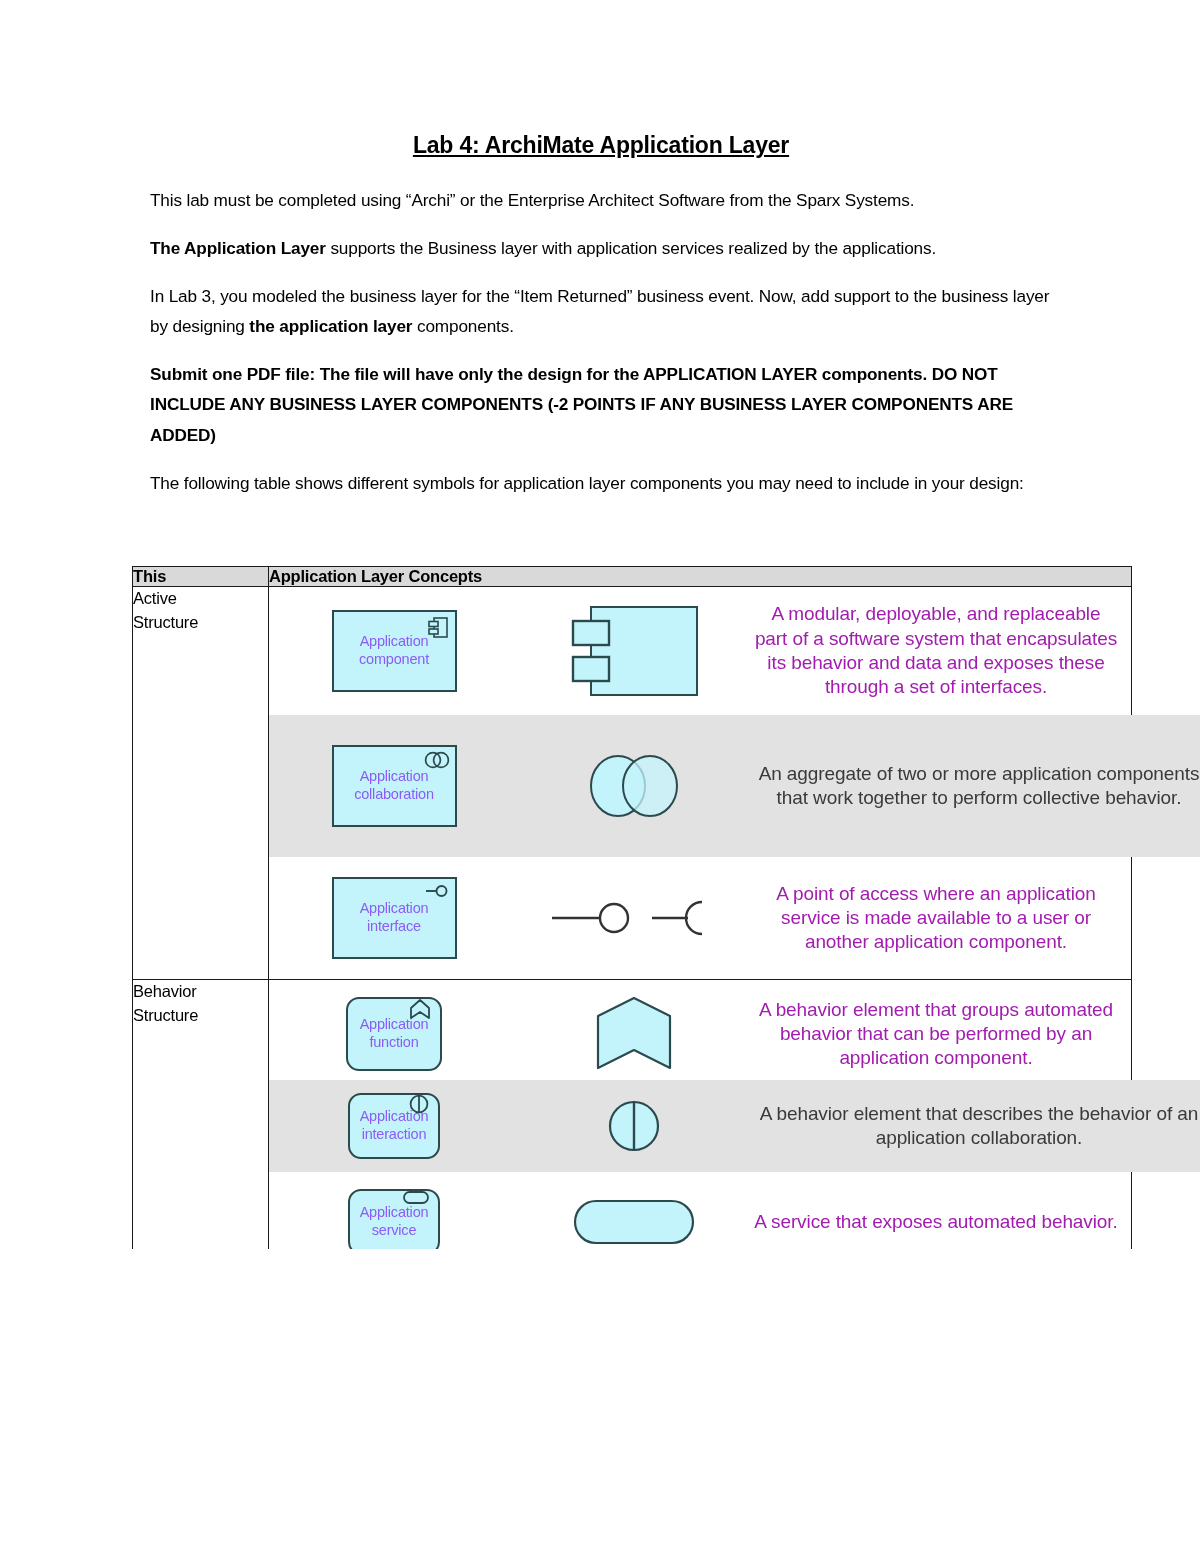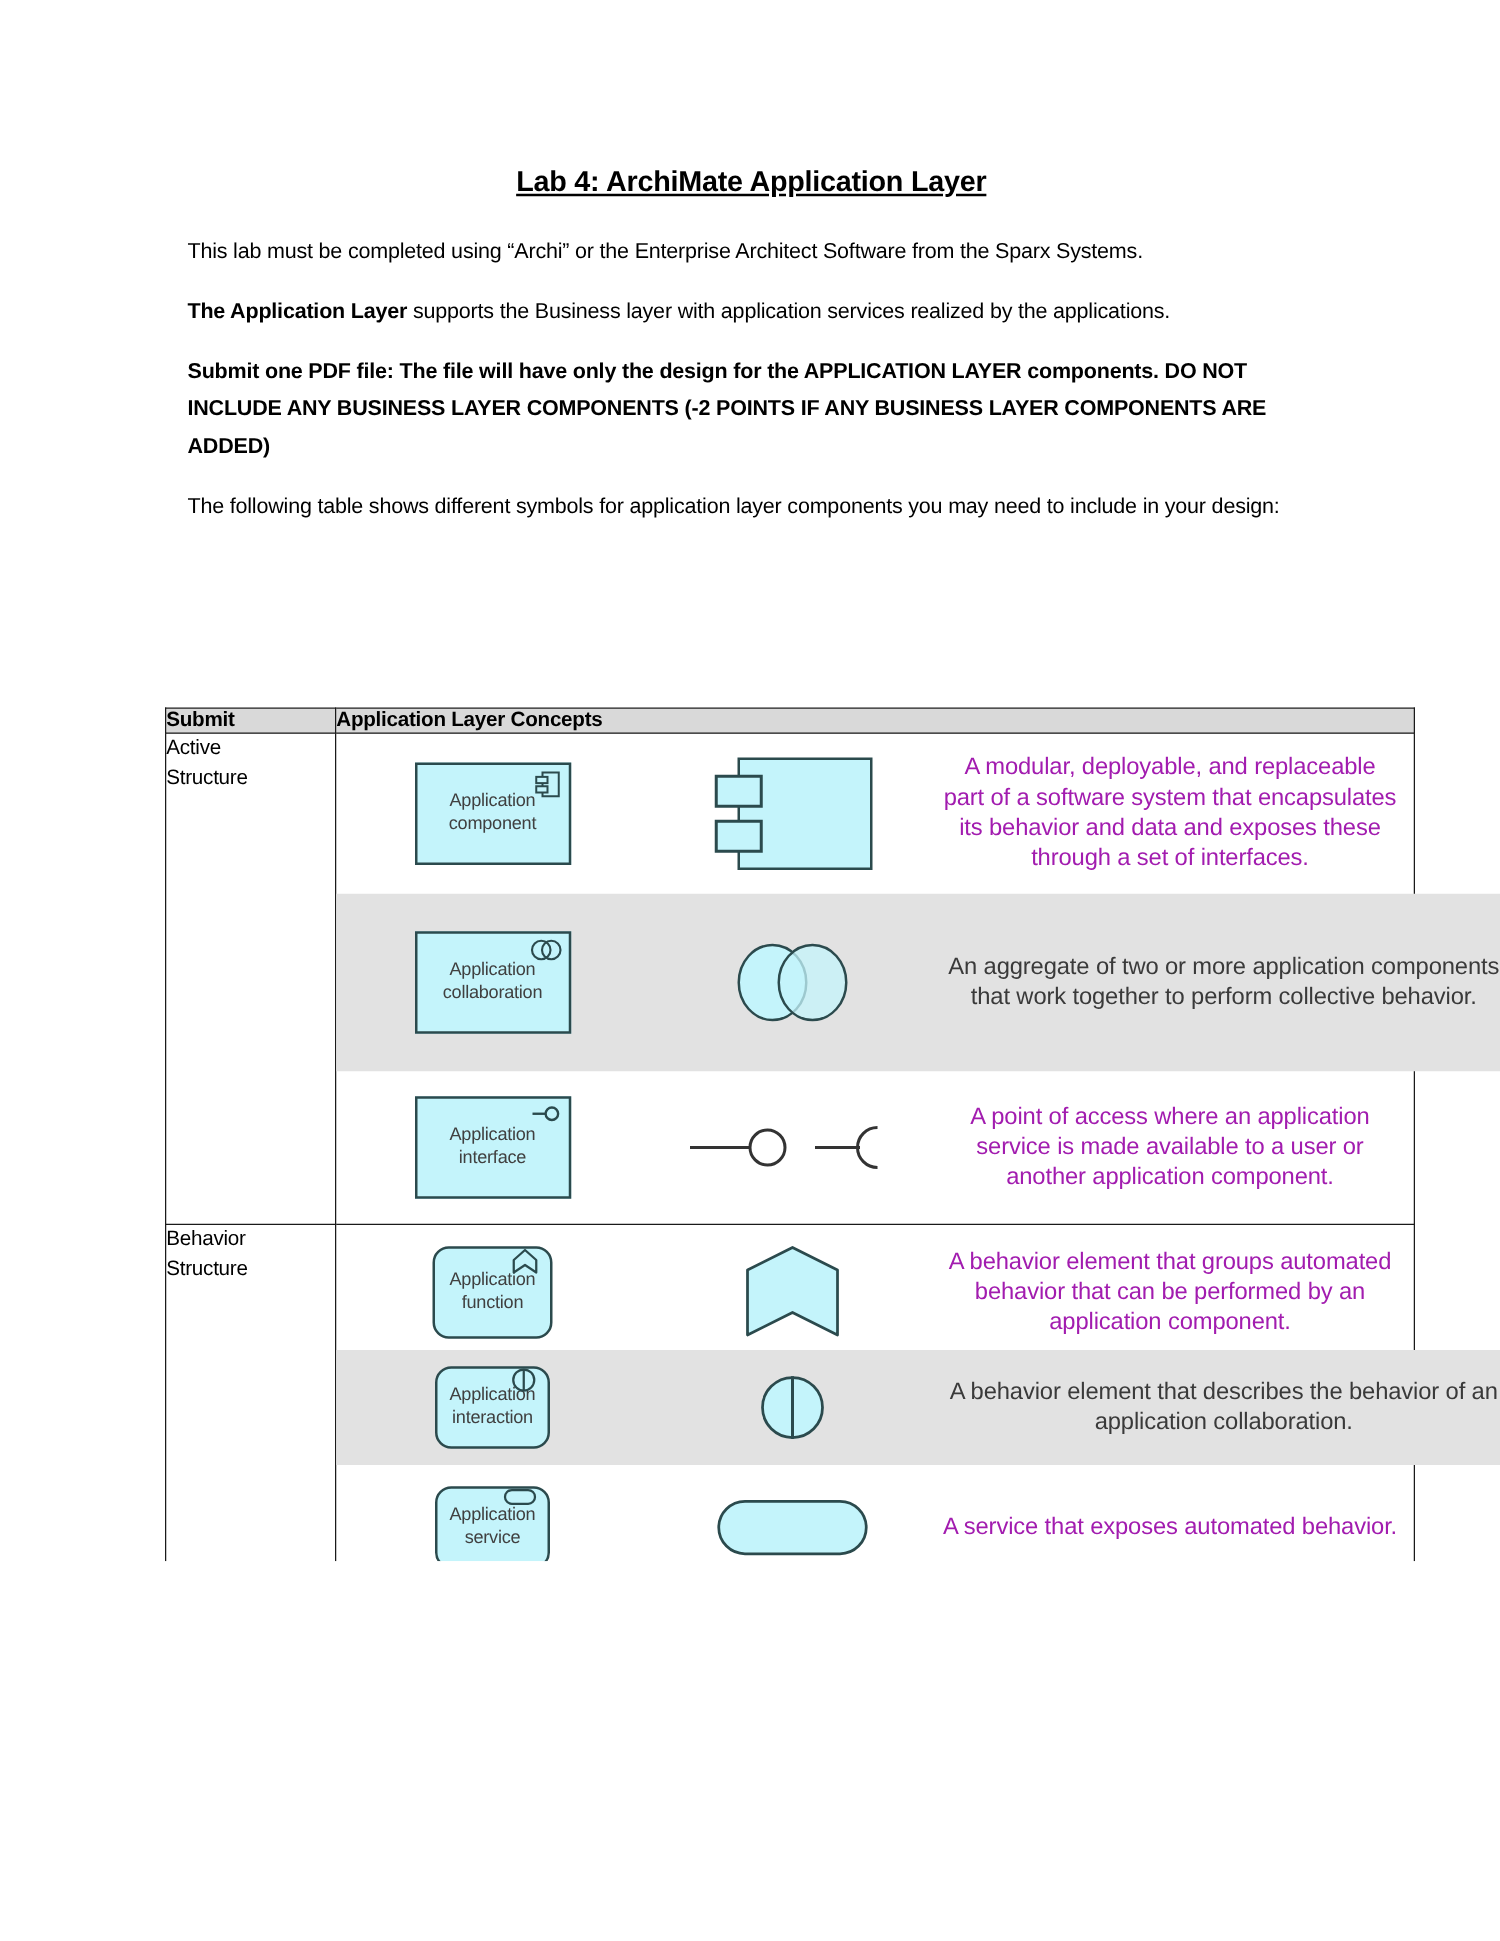--- a/index.html
+++ b/index.html
@@ -136,21 +136,21 @@
     box-sizing: border-box;
     display: flex;
     flex-direction: column;
     justify-content: center;
     align-items: center;
   }
   .am-box .lbl {
     font-size: 14.5px;
     line-height: 1.22;
     text-align: center;
-    color: #404040;
+    color: #8b5cf6;
     letter-spacing: -0.2px;
     pointer-events: none;
   }
   .am-box.rect { width: 125px; height: 82px; }
   .am-box.rounded { width: 96px; height: 74px; border-radius: 13px; }
   .am-box.rounded-sm { width: 92px; height: 66px; border-radius: 13px; }
 
   
   .badge {
     position: absolute;
@@ -180,36 +180,37 @@
 <div class="page">
 
   <div class="content">
 
     <h1 class="doc-title">Lab 4: ArchiMate Application Layer</h1>
 
     <p class="para"><span>This lab must be completed using “Archi” or the Enterprise Architect Software from the Sparx Systems.</span></p>
 
     <p class="para"><b>The Application Layer</b><span> supports the Business layer with application services realized by the applications.</span></p>
 
+    <p class="para"><span>In Lab 3, you modeled the business layer for the “Item Returned” business event. Now, add support to the business layer by designing </span><b>the application layer</b><span> components.</span></p>
 
     <p class="para bold">Submit one PDF file: The file will have only the design for the APPLICATION LAYER components. DO NOT INCLUDE ANY BUSINESS LAYER COMPONENTS (-2 POINTS IF ANY BUSINESS LAYER COMPONENTS ARE ADDED)</p>
 
     <p class="para">The following table shows different symbols for application layer components you may need to include in your design:</p>
 
   </div>
 
   <div class="tbl-wrap">
     <table class="concepts">
       <colgroup>
           <col class="c-items">
           <col class="c-concepts">
         </colgroup>
       <thead>
         <tr>
-          <th class="hdr">Submit</th>
+          <th class="hdr">This</th>
           <th class="hdr">Application Layer Concepts</th>
         </tr>
       </thead>
       <tbody>
 
         <tr>
           <td class="items-cell">
             <div>Active</div>
             <div>Structure</div>
           </td>

